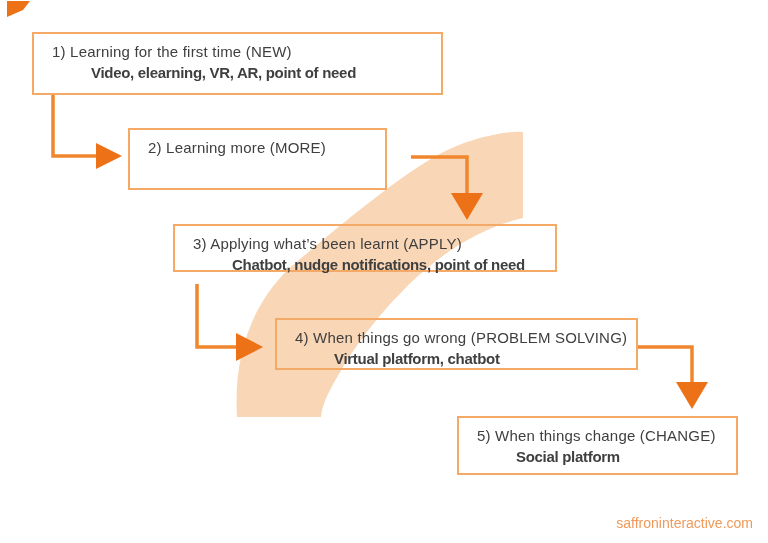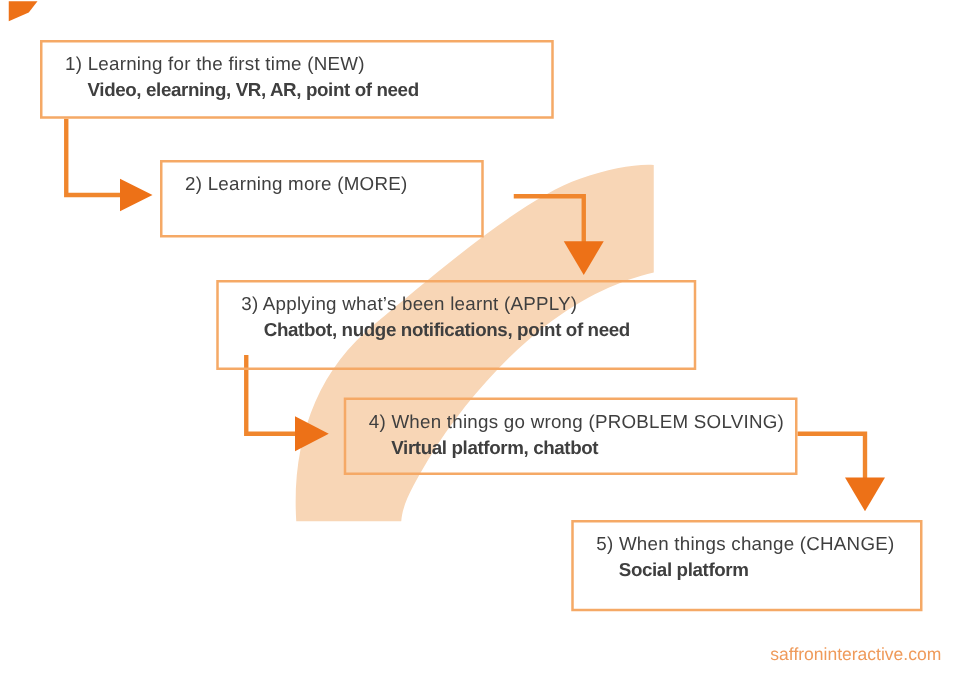--- a/index.html
+++ b/index.html
@@ -17,21 +17,21 @@
     border:2px solid var(--box_border);
     background:transparent;
     padding:7px 4px 0 18px;
     color:var(--title_text);
   }
   .box-title{
     font-size:15px;line-height:21px;letter-spacing:0.2px;white-space:nowrap;
   }
   .box-subtitle{
     font-size:15px;line-height:21px;font-weight:bold;letter-spacing:-0.3px;
-    margin-left:18px;white-space:nowrap;
+    margin-left:39px;white-space:nowrap;
   }
   .footer-link{
     position:absolute;z-index:3;right:15px;top:515px;
     font-size:14px;color:var(--footer_link);text-decoration:none;margin-left:20px;
   }
 </style>
 </head>
 <body>
 
 <svg id="diagram-layer" viewBox="0 0 768 543" xmlns="http://www.w3.org/2000/svg">
@@ -71,28 +71,28 @@
 
 <div class="step-box" style="left:32px;top:32px;width:411px;height:63px;">
   <div class="box-title">1) Learning for the first time (NEW)</div>
   <div class="box-subtitle">Video, elearning, VR, AR, point of need</div>
 </div>
 
 <div class="step-box" style="left:128px;top:128px;width:259px;height:62px;">
   <div class="box-title">2) Learning more (MORE)</div>
 </div>
 
-<div class="step-box" style="left:173px;top:224px;width:384px;height:72px;">
+<div class="step-box" style="left:173px;top:224px;width:384px;height:48px;">
   <div class="box-title">3) Applying what’s been learnt (APPLY)</div>
   <div class="box-subtitle">Chatbot, nudge notifications, point of need</div>
 </div>
 
-<div class="step-box" style="left:275px;top:318px;width:363px;height:62px;">
+<div class="step-box" style="left:275px;top:318px;width:363px;height:52px;">
   <div class="box-title">4) When things go wrong (PROBLEM SOLVING)</div>
   <div class="box-subtitle">Virtual platform, chatbot</div>
 </div>
 
-<div class="step-box" style="left:457px;top:416px;width:281px;height:73px;">
+<div class="step-box" style="left:457px;top:416px;width:281px;height:59px;">
   <div class="box-title">5) When things change (CHANGE)</div>
   <div class="box-subtitle">Social platform</div>
 </div>
 
 <a class="footer-link" href="#">saffroninteractive.com</a>
 
 </body></html>

